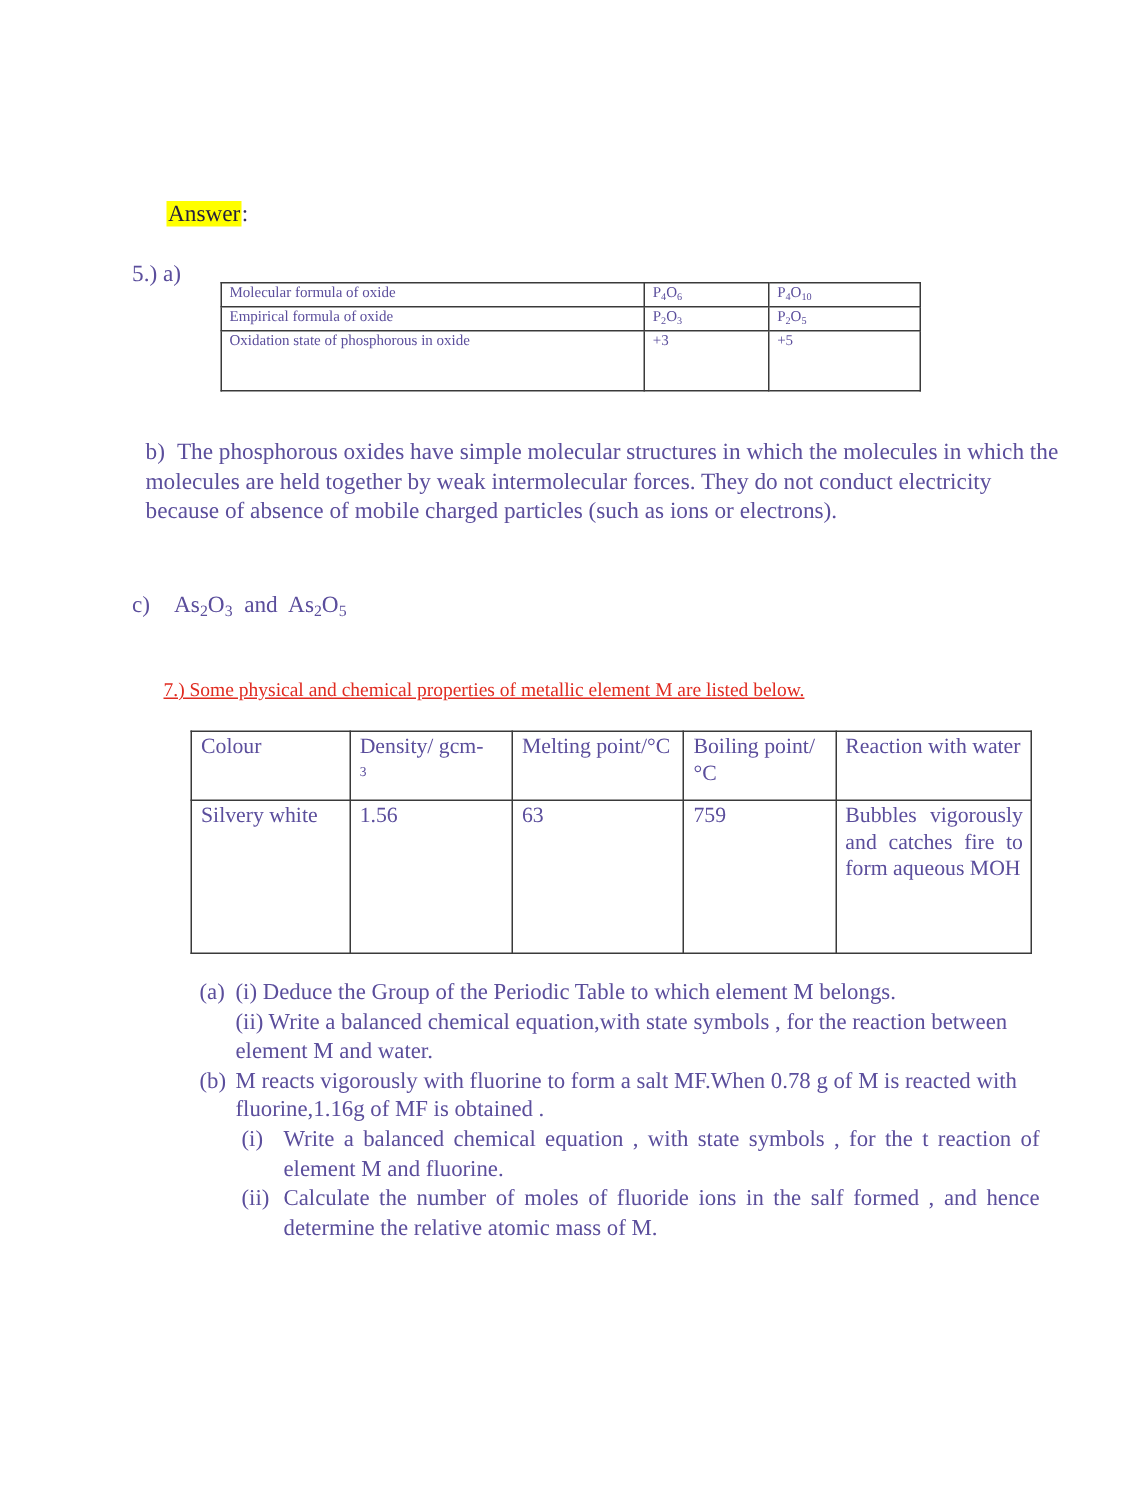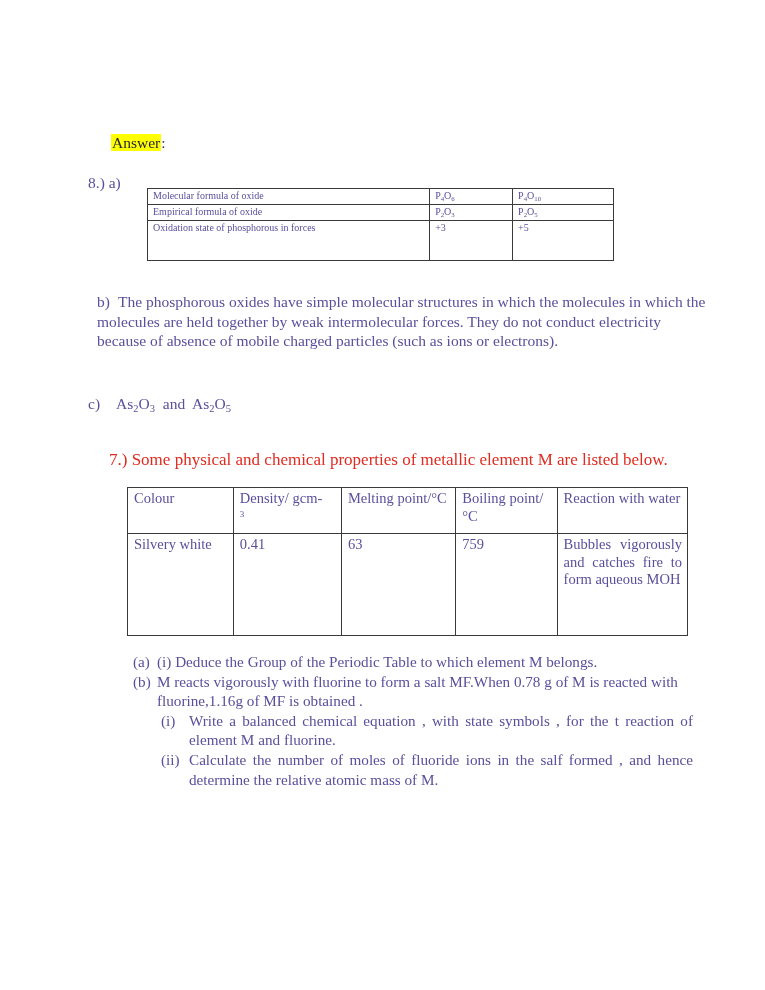--- a/index.html
+++ b/index.html
@@ -94,23 +94,24 @@
     white-space: nowrap;
   }
   .para-c .marker { margin-right: 16px; }
 
   
   .q7-heading {
     position: absolute;
     left: 109px;
     top: 426px;
     width: 570px;
-    font-size: 17px;
+    font-size: 13px;
     line-height: 19px;
     color: #e02b20;
+    text-decoration: underline;
   }
 
   
   .table2 {
     position: absolute;
     left: 127px;
     top: 463px;
     width: 561px;
     border-collapse: collapse;
     font-size: 14.5px;
@@ -161,36 +162,36 @@
 </style>
 </head>
 <body>
 
 <div class="page">
 
   <div class="answer-line">
     <span class="hl">Answer</span><span>:</span>
   </div>
 
-  <div class="q6-label">8.) a)</div>
+  <div class="q6-label">5.) a)</div>
 
   <table class="table1">
     <tbody>
       <tr>
         <td class="c-label">Molecular formula of oxide</td>
         <td class="c-a">P<sub>4</sub>O<sub>6</sub></td>
         <td class="c-b">P<sub>4</sub>O<sub>10</sub></td>
       </tr>
       <tr>
         <td class="c-label">Empirical formula of oxide</td>
         <td class="c-a">P<sub>2</sub>O<sub>3</sub></td>
         <td class="c-b">P<sub>2</sub>O<sub>5</sub></td>
       </tr>
       <tr>
-        <td class="c-label tall">Oxidation state of phosphorous in forces</td>
+        <td class="c-label tall">Oxidation state of phosphorous in oxide</td>
         <td class="c-a tall">+3</td>
         <td class="c-b tall">+5</td>
       </tr>
     </tbody>
   </table>
 
   <div class="para-b">
     <span class="marker">b)</span><span>The phosphorous oxides have simple molecular structures in which the molecules in which the molecules are held together by weak intermolecular forces. They do not conduct electricity because of absence of mobile charged particles (such as ions or electrons).</span>
   </div>
 
@@ -207,37 +208,43 @@
         <td class="col-density">
           <span>Density/ gcm</span><span>-</span>
           <span class="density-sup3">3</span>
         </td>
         <td class="col-melt">Melting point/°C</td>
         <td class="col-boil">Boiling point/°C</td>
         <td class="col-react">Reaction with water</td>
       </tr>
       <tr class="data-row">
         <td class="col-colour">Silvery white</td>
-        <td class="col-density">0.41</td>
+        <td class="col-density">1.56</td>
         <td class="col-melt">63</td>
         <td class="col-boil">759</td>
         <td class="col-react justify">Bubbles vigorously and catches fire to form aqueous MOH</td>
       </tr>
     </tbody>
   </table>
 
   <div class="qlist">
 
     <div class="qrow">
       <span class="lead lead-a">(a)</span>
       <span class="body">
         <span>(i) Deduce the Group of the Periodic Table to which element M belongs.</span>
       </span>
     </div>
 
+    <div class="qrow">
+      <span class="lead lead-a"></span>
+      <span class="body">
+        <span>(ii) Write a balanced chemical equation,with state symbols , for the reaction  between  element M and water.</span>
+      </span>
+    </div>
 
     <div class="qrow">
       <span class="lead lead-a">(b)</span>
       <span class="body">M reacts vigorously with fluorine to form a salt MF.When 0.78 g of M is reacted with fluorine,1.16g of MF is obtained .</span>
     </div>
 
     <div class="qrow">
       <span class="lead lead-sub">(i)</span>
       <span class="body justify">Write  a balanced  chemical  equation , with  state  symbols , for the t reaction  of  element  M and  fluorine.</span>
     </div>

